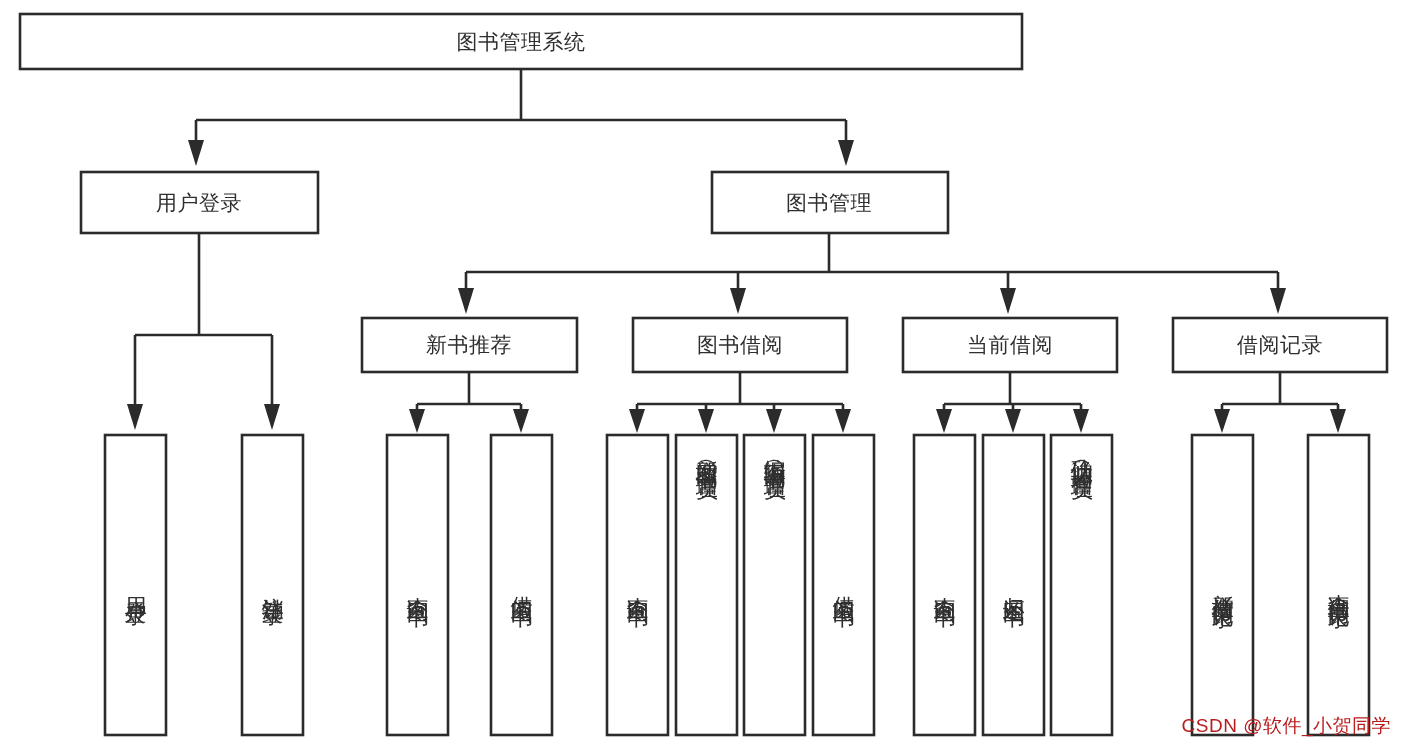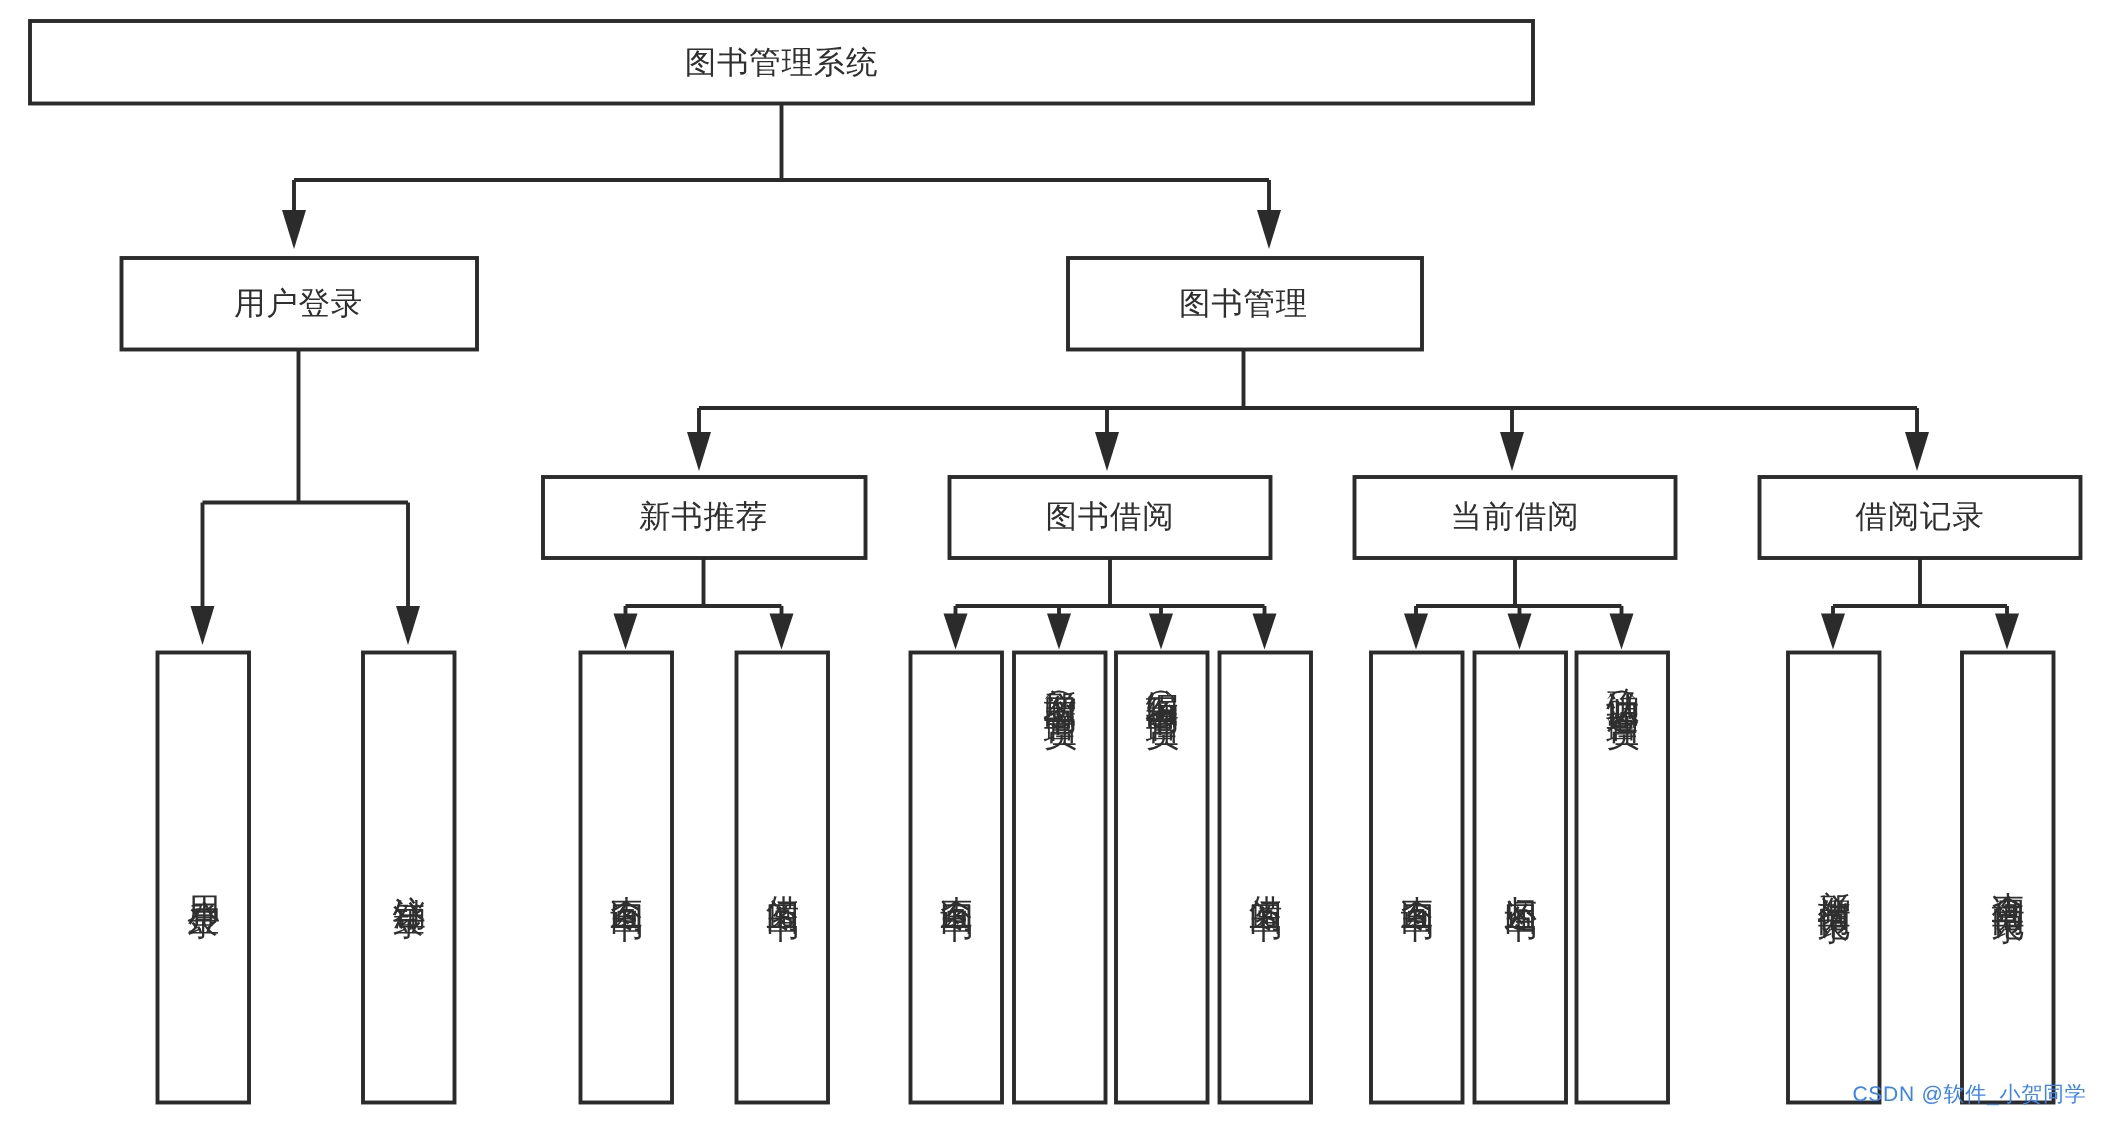--- a/index.html
+++ b/index.html
@@ -62,22 +62,22 @@
     color: #2f2f2f;
     line-height: 1.12;
     letter-spacing: 3px;
     white-space: nowrap;
   }
   .watermark {
     position: absolute;
     right: 14px;
     bottom: 8px;
     font-family: "Liberation Sans", "DejaVu Sans", sans-serif;
-    font-size: 14px;
-    color: #3b82f6;
+    font-size: 19px;
+    color: #b91c1c;
     letter-spacing: 0.5px;
     user-select: none;
   }
 </style>
 </head>
 <body>
 
 <div id="diagram-root">
 
   <svg width="1405" height="747" viewBox="0 0 1405 747" xmlns="http://www.w3.org/2000/svg">

